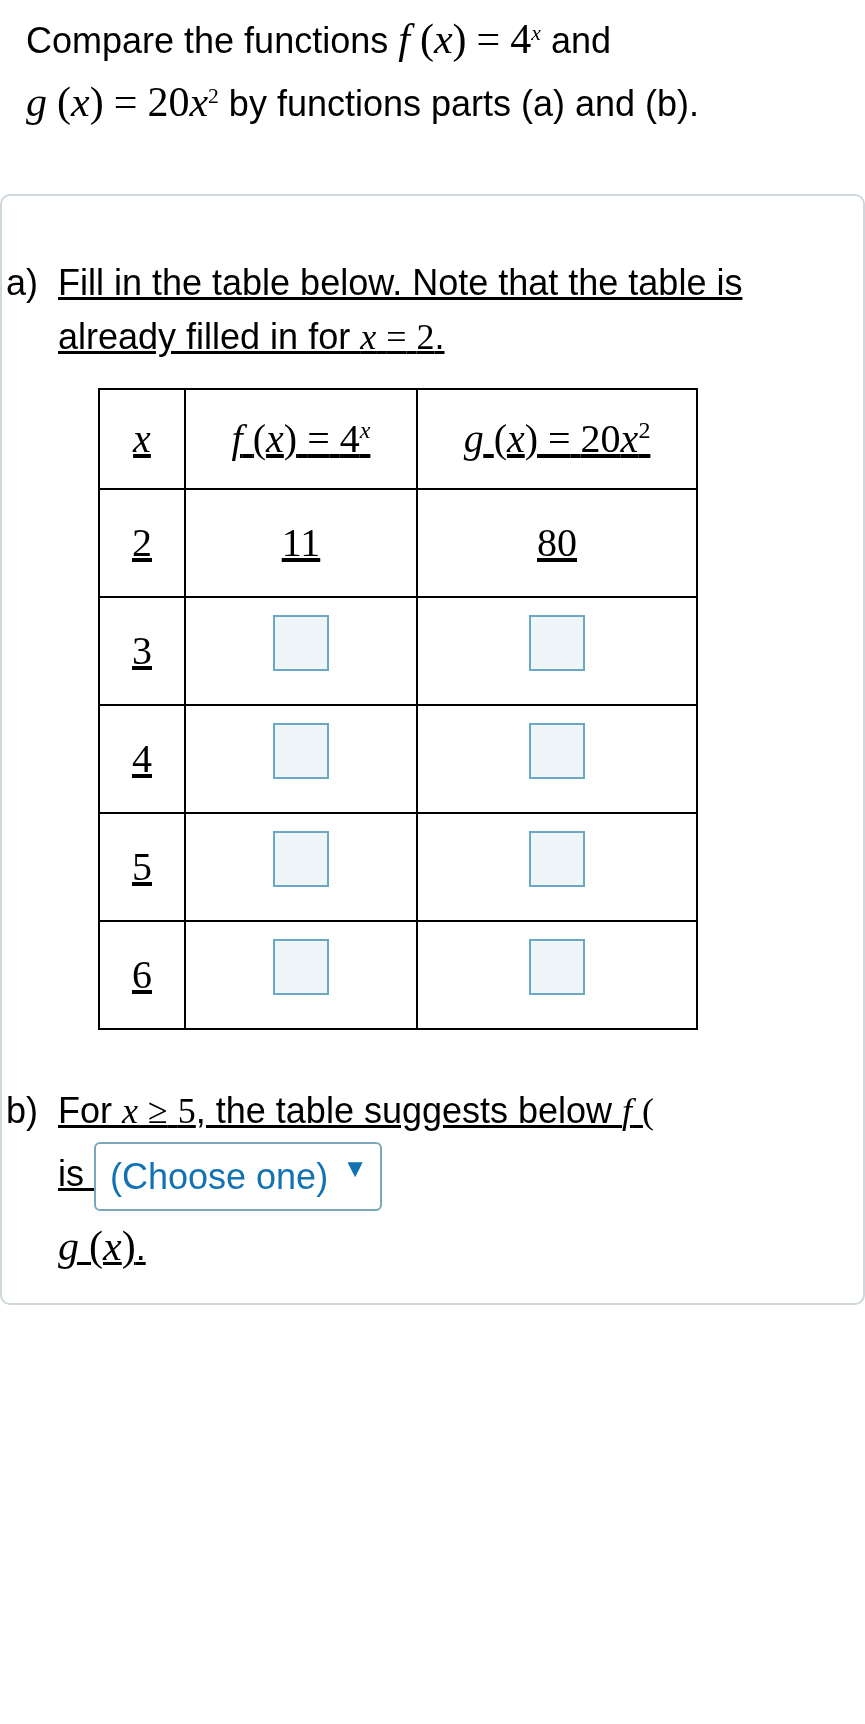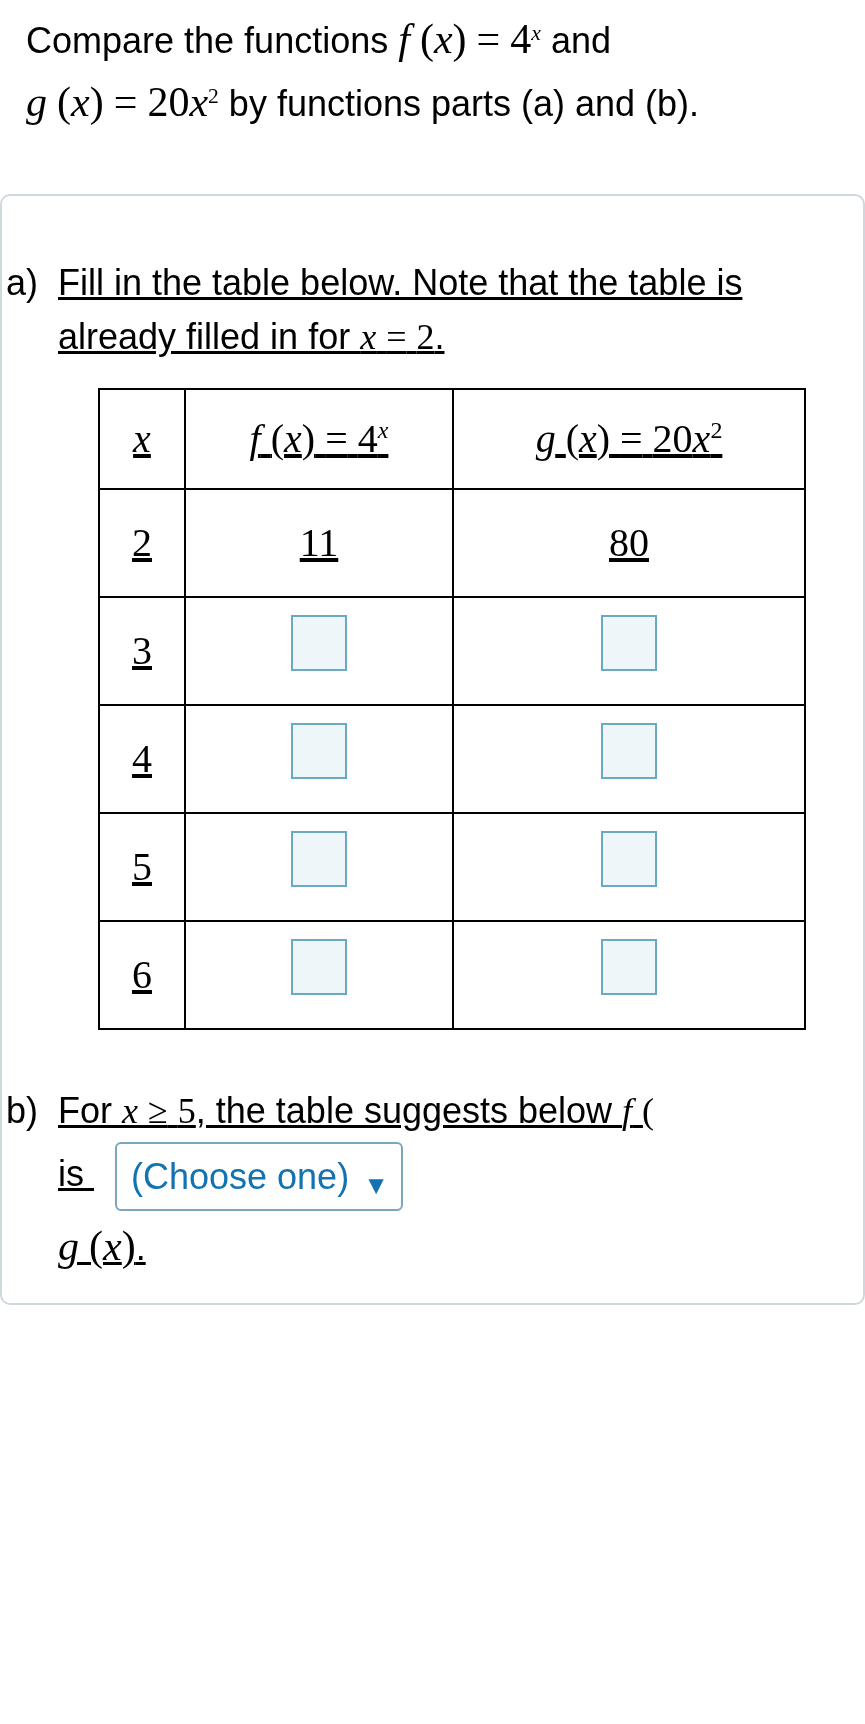--- a/index.html
+++ b/index.html
@@ -43,40 +43,39 @@
     font-family: 'Times New Roman', serif;
     font-size: 40px;
   }
   table.func th, table.func td {
     border: 2px solid #000;
     text-align: center;
     vertical-align: middle;
   }
   table.func th { font-weight: normal; }
   .col-x { width: 86px; height: 100px; }
-  .col-f { width: 268px; height: 100px; }
-  .col-g { width: 352px; height: 100px; }
+  .col-f { width: 232px; height: 100px; }
+  .col-g { width: 280px; height: 100px; }
   table.func td { height: 108px; }
   .inputcell {
     display: inline-block;
     width: 56px; height: 56px;
     border: 2px solid #6aa9c4;
     background: #eef6fa;
   }
   .dropdown {
     display: inline-flex;
-    align-items: flex-end;
+    align-items: flex-start;
     border: 2px solid #7aa7bb;
     border-radius: 6px;
     padding: 2px 12px 2px 14px;
     color: #1272b2;
     font-size: 36px;
     gap: 14px;
     vertical-align: middle;
-    margin-left: 21px;
   }
   .tri { color: #1272b2; font-size: 26px; }
   .sup { font-size: 0.6em; vertical-align: super; font-style: italic; font-family:'Times New Roman',serif;}
   .sup-n { font-size: 0.6em; vertical-align: super; font-family:'Times New Roman',serif; font-style: normal;}
   .fn { font-size: 42px; }
   .partb-line { line-height: 1.7; }
 </style>
 </head>
 <body>
 

